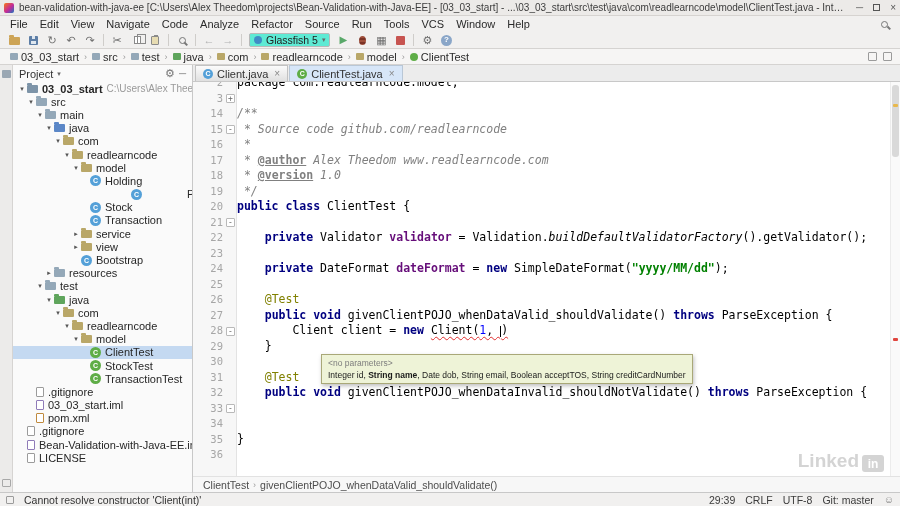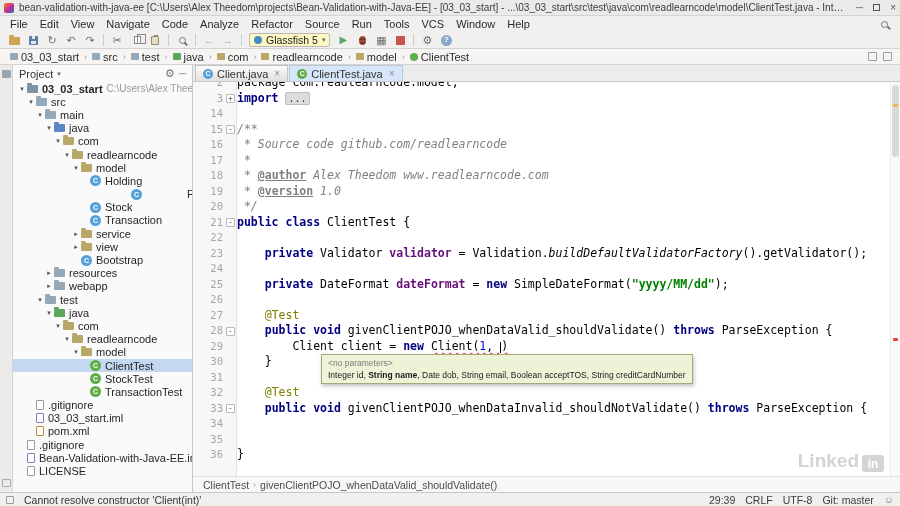--- a/index.html
+++ b/index.html
@@ -27,21 +27,21 @@
 .tico{display:inline-flex;align-items:center;justify-content:center;height:14px;min-width:12px;color:#6f6f6f;font-size:11px;line-height:12px}
 .folder-ic{width:11px;height:8px;background:#cda456;border-radius:1px;position:relative;margin-top:2px}
 .folder-ic::before{content:'';position:absolute;top:-2px;left:0;width:5px;height:2px;background:#cda456;border-radius:1px 1px 0 0}
 .floppy-ic{width:9px;height:9px;background:#5d7ea6;position:relative;border-radius:1px}
 .floppy-ic::before{content:'';position:absolute;bottom:1px;left:2px;width:5px;height:3px;background:#dfe7ef}
 .floppy-ic::after{content:'';position:absolute;top:0;left:3px;width:3px;height:3px;background:#dfe7ef}
 .copy-ic{position:relative;width:7px;height:8px;border:1px solid #8a8a8a;background:#fff;margin-left:3px}
 .copy-ic::before{content:'';position:absolute;left:2px;top:-3px;width:7px;height:8px;border:1px solid #8a8a8a}
 .paste-ic{width:8px;height:9px;border:1px solid #8a8a8a;border-radius:1px;background:#e7dcb2;position:relative;margin-top:1px}
 .paste-ic::before{content:'';position:absolute;top:-2px;left:2px;width:4px;height:2px;background:#8a8a8a}
-.combo{display:flex;align-items:center;gap:4px;background:#fef9c3;border:1px solid #b8b8b8;border-radius:2px;height:14px;padding:0 4px;font-size:10.5px;color:#222}
+.combo{display:flex;align-items:center;gap:4px;background:#5eead4;border:1px solid #b8b8b8;border-radius:2px;height:14px;padding:0 4px;font-size:10.5px;color:#222}
 .fish-ic{width:8px;height:8px;border-radius:50%;background:#3f8dc6}
 .combo .dd{font-size:7px;color:#666}
 .run-ic{color:#59a869;font-size:10px}
 .bug-ic{width:7px;height:9px;border-radius:50%;background:repeating-linear-gradient(180deg,#9f4f3b 0 2px,#7c3326 2px 4px)}
 .stop-ic{width:9px;height:9px;background:#c75450;border-radius:1px}
 .help-ic{width:11px;height:11px;border-radius:50%;background:#8aa6c8;color:#fff;font-size:8px;font-weight:bold;display:flex;align-items:center;justify-content:center}
 
 
 .navbar{height:16px;display:flex;align-items:center;padding:0 8px;background:#f6f5f4;border-bottom:1px solid #d5d3d1;flex:none}
 .crumbs{display:flex;align-items:center;gap:2px;overflow:hidden}
@@ -353,25 +353,20 @@
           <div class="trow" style="padding-left: 58px;">
             <span class="arr"></span>
             <span class="ti ti-class">C</span>
             <span class="tlabel">Bootstrap</span>
           </div>
           <div class="trow" style="padding-left: 31px;">
             <span class="arr">▸</span>
             <span class="ti ti-folder fdr"></span>
             <span class="tlabel">resources</span>
           </div>
-          <div class="trow" style="padding-left: 31px;">
-            <span class="arr">▸</span>
-            <span class="ti ti-folder fdr"></span>
-            <span class="tlabel">webapp</span>
-          </div>
           <div class="trow" style="padding-left: 22px;">
             <span class="arr">▾</span>
             <span class="ti ti-folder fdr"></span>
             <span class="tlabel">test</span>
           </div>
           <div class="trow" style="padding-left: 31px;">
             <span class="arr">▾</span>
             <span class="ti ti-test-folder fdr"></span>
             <span class="tlabel">java</span>
           </div>
@@ -530,21 +525,20 @@
             </div>
             <div class="grow">
               <span class="lnum">35</span>
             </div>
             <div class="grow">
               <span class="lnum">36</span>
             </div>
           </div>
         <div class="lines">
             <div class="cl"><span class="seg">package com.readlearncode.model;</span></div>
-            <div class="cl"><span class="seg kw">import </span><span class="seg fold">...</span></div>
             <div class="cl"></div>
             <div class="cl"><span class="seg com">/**</span></div>
             <div class="cl"><span class="seg com"> * Source code github.com/readlearncode</span></div>
             <div class="cl"><span class="seg com"> *</span></div>
             <div class="cl"><span class="seg com"> * </span><span class="seg doctag">@author</span><span class="seg com"> Alex Theedom www.readlearncode.com</span></div>
             <div class="cl"><span class="seg com"> * </span><span class="seg doctag">@version</span><span class="seg com"> 1.0</span></div>
             <div class="cl"><span class="seg com"> */</span></div>
             <div class="cl"><span class="seg kw">public class </span><span class="seg">ClientTest {</span></div>
             <div class="cl"></div>
             <div class="cl"><span class="seg">    </span><span class="seg kw">private </span><span class="seg">Validator </span><span class="seg field">validator</span><span class="seg"> = Validation.</span><span class="seg static">buildDefaultValidatorFactory</span><span class="seg">().getValidator();</span></div>

